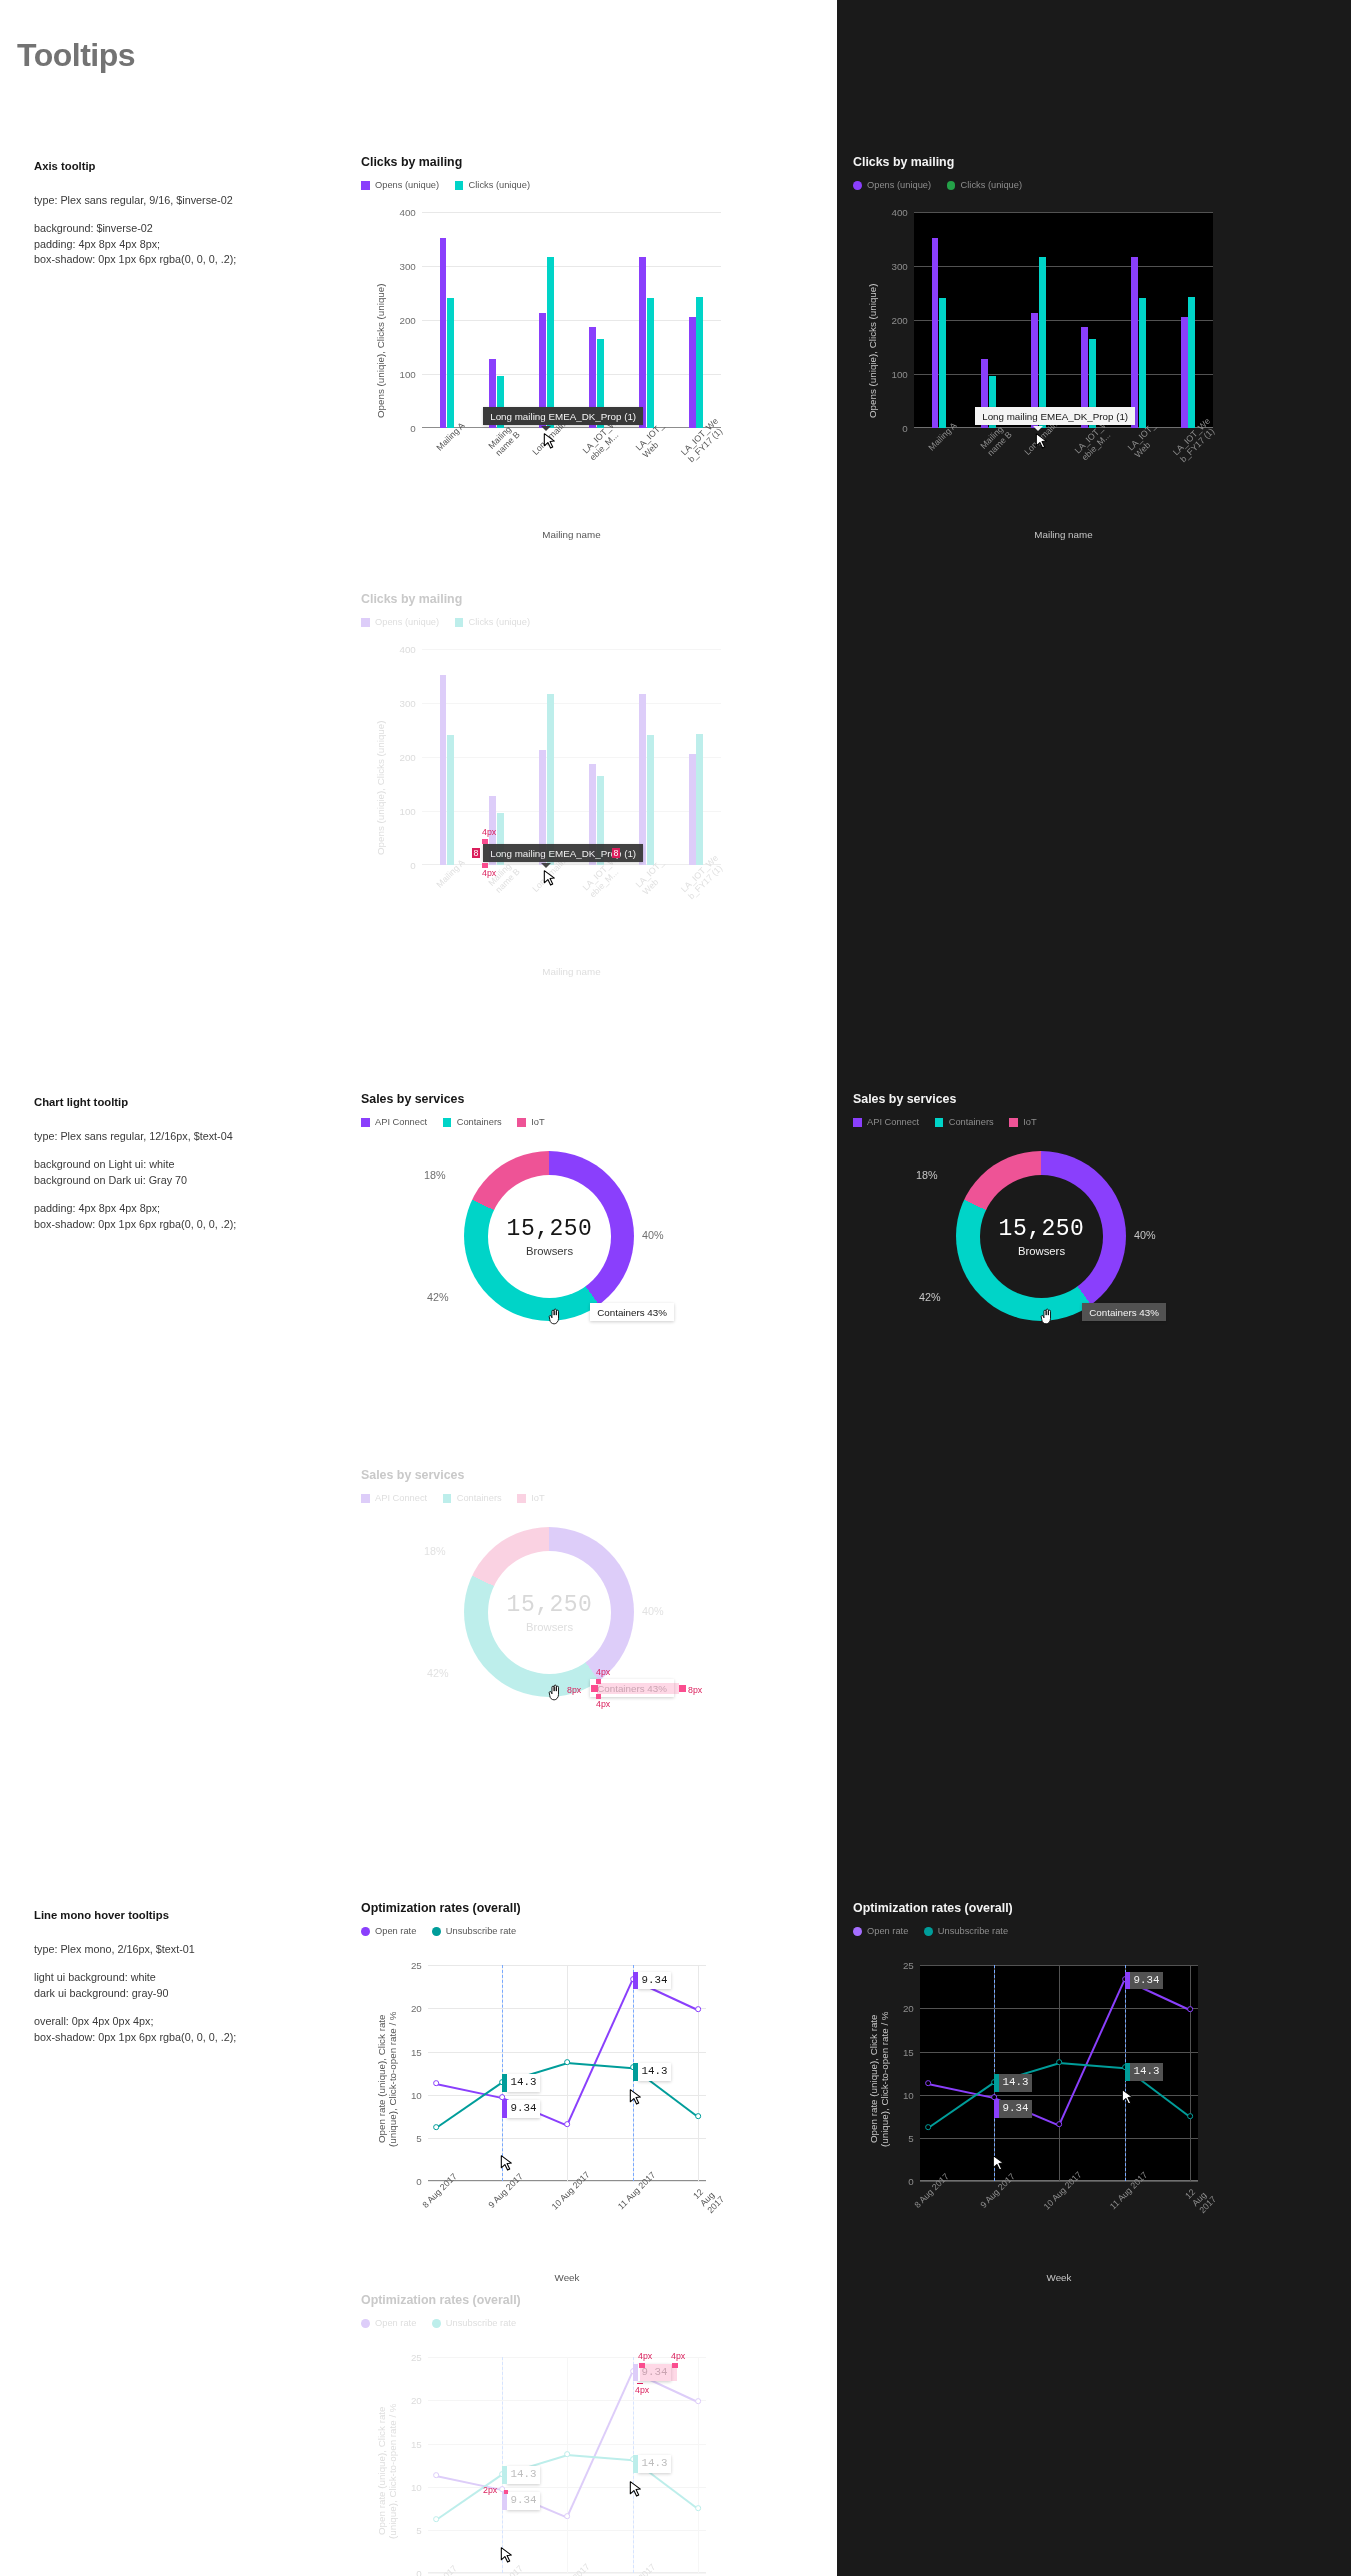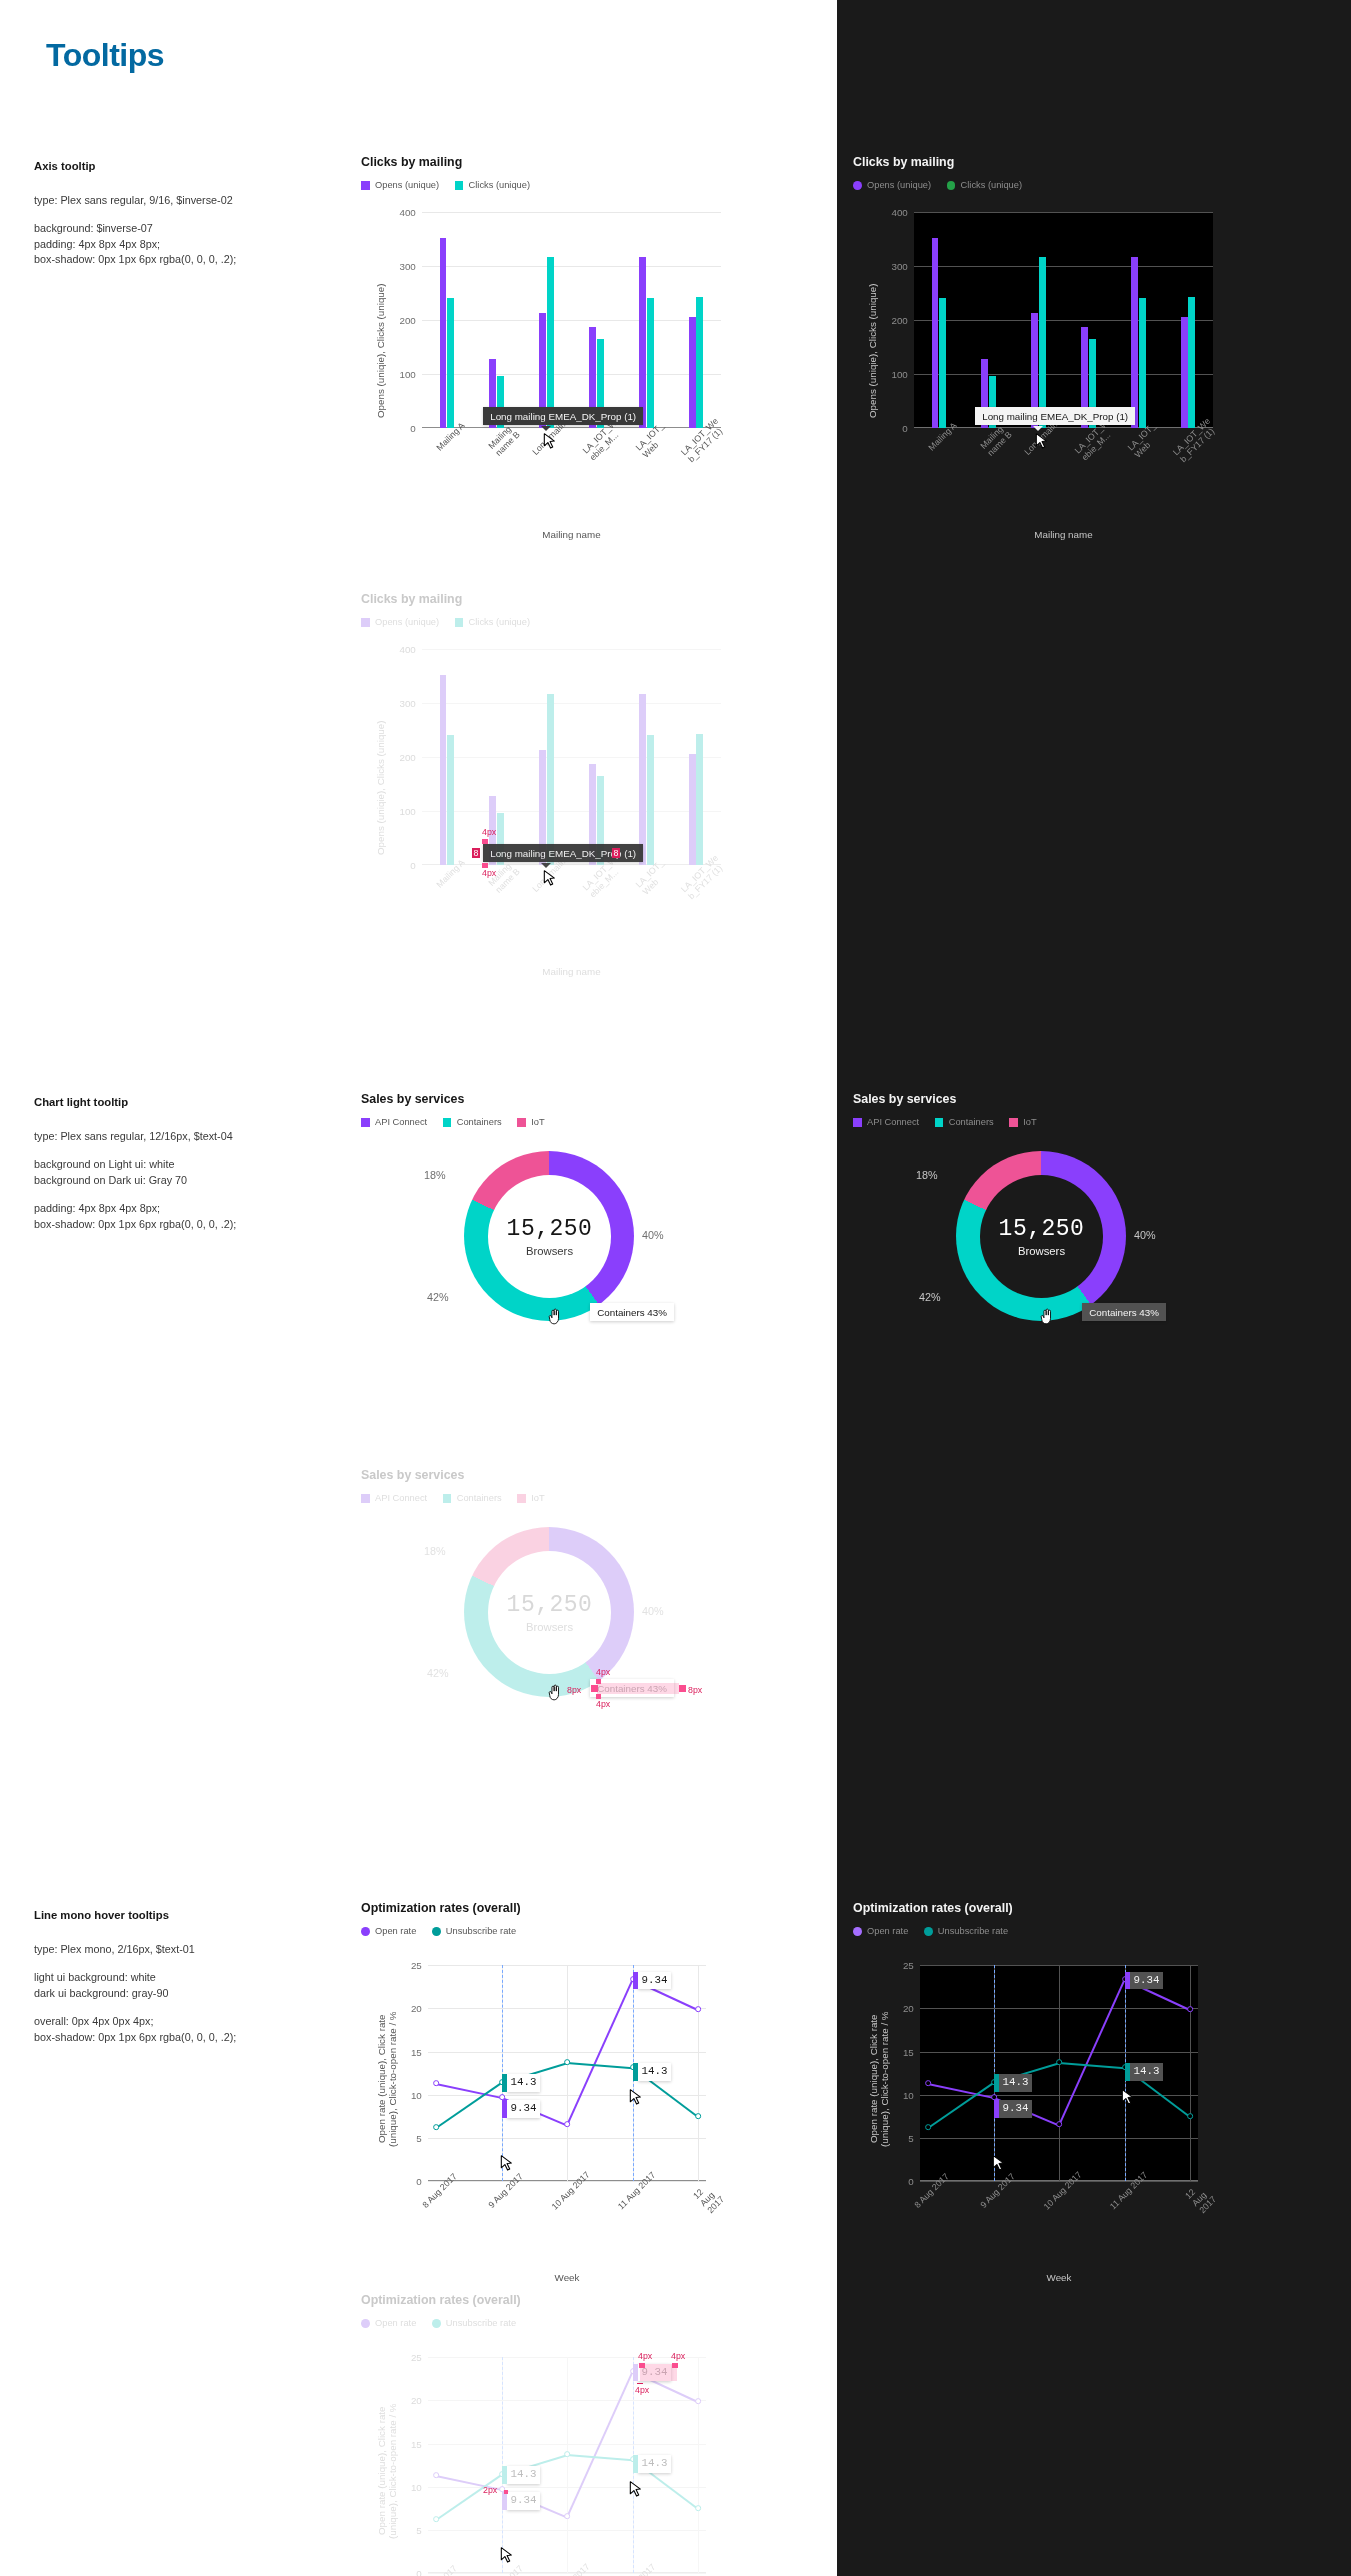--- a/index.html
+++ b/index.html
@@ -8,22 +8,22 @@
     background:#ffffff;
     font-family:"Liberation Sans", sans-serif;
     position:relative;
     overflow:hidden;
   }
   .dark-panel{
     position:absolute; left:837px; top:0; width:515px; height:2874px;
     background:#1a1a1a;
   }
   .page-title{
-    position:absolute; left:46px; top:37px;
-    font-size:32px; font-weight:bold; color:#0369a1; letter-spacing:-0.5px;
+    position:absolute; left:17px; top:37px;
+    font-size:32px; font-weight:bold; color:#737373; letter-spacing:-0.5px;
   }
   
   .spec{ position:absolute; left:34px; width:289px; }
   .spec h2{ font-size:11.3px; font-weight:bold; color:#161616; margin-bottom:20.6px; }
   .spec p{ font-size:10.8px; color:#393939; line-height:1.42; }
   .spec .gap{ height:13.4px; }
 
   
   .card{ position:absolute; }
   .chart-title{ font-size:12.4px; font-weight:bold; color:#161616; }
@@ -123,21 +123,21 @@
 <body>
 
 <div class="dark-panel"></div>
 
 <div class="page-title">Tooltips</div>
 
 <div class="spec" style="top:160px;">
   <h2>Axis tooltip</h2>
   <p>type: Plex sans regular, 9/16, $inverse-02</p>
   <div class="gap"></div>
-  <p>background: $inverse-07</p>
+  <p>background: $inverse-02</p>
   <p>padding: 4px 8px 4px 8px;</p>
   <p>box-shadow: 0px 1px 6px rgba(0, 0, 0, .2);</p>
 </div>
 
 <div class="spec" style="top:1096px;">
   <h2>Chart light tooltip</h2>
   <p>type: Plex sans regular, 12/16px, $text-04</p>
   <div class="gap"></div>
   <p>background on Light ui: white</p>
   <p>background on Dark ui: Gray 70</p>

